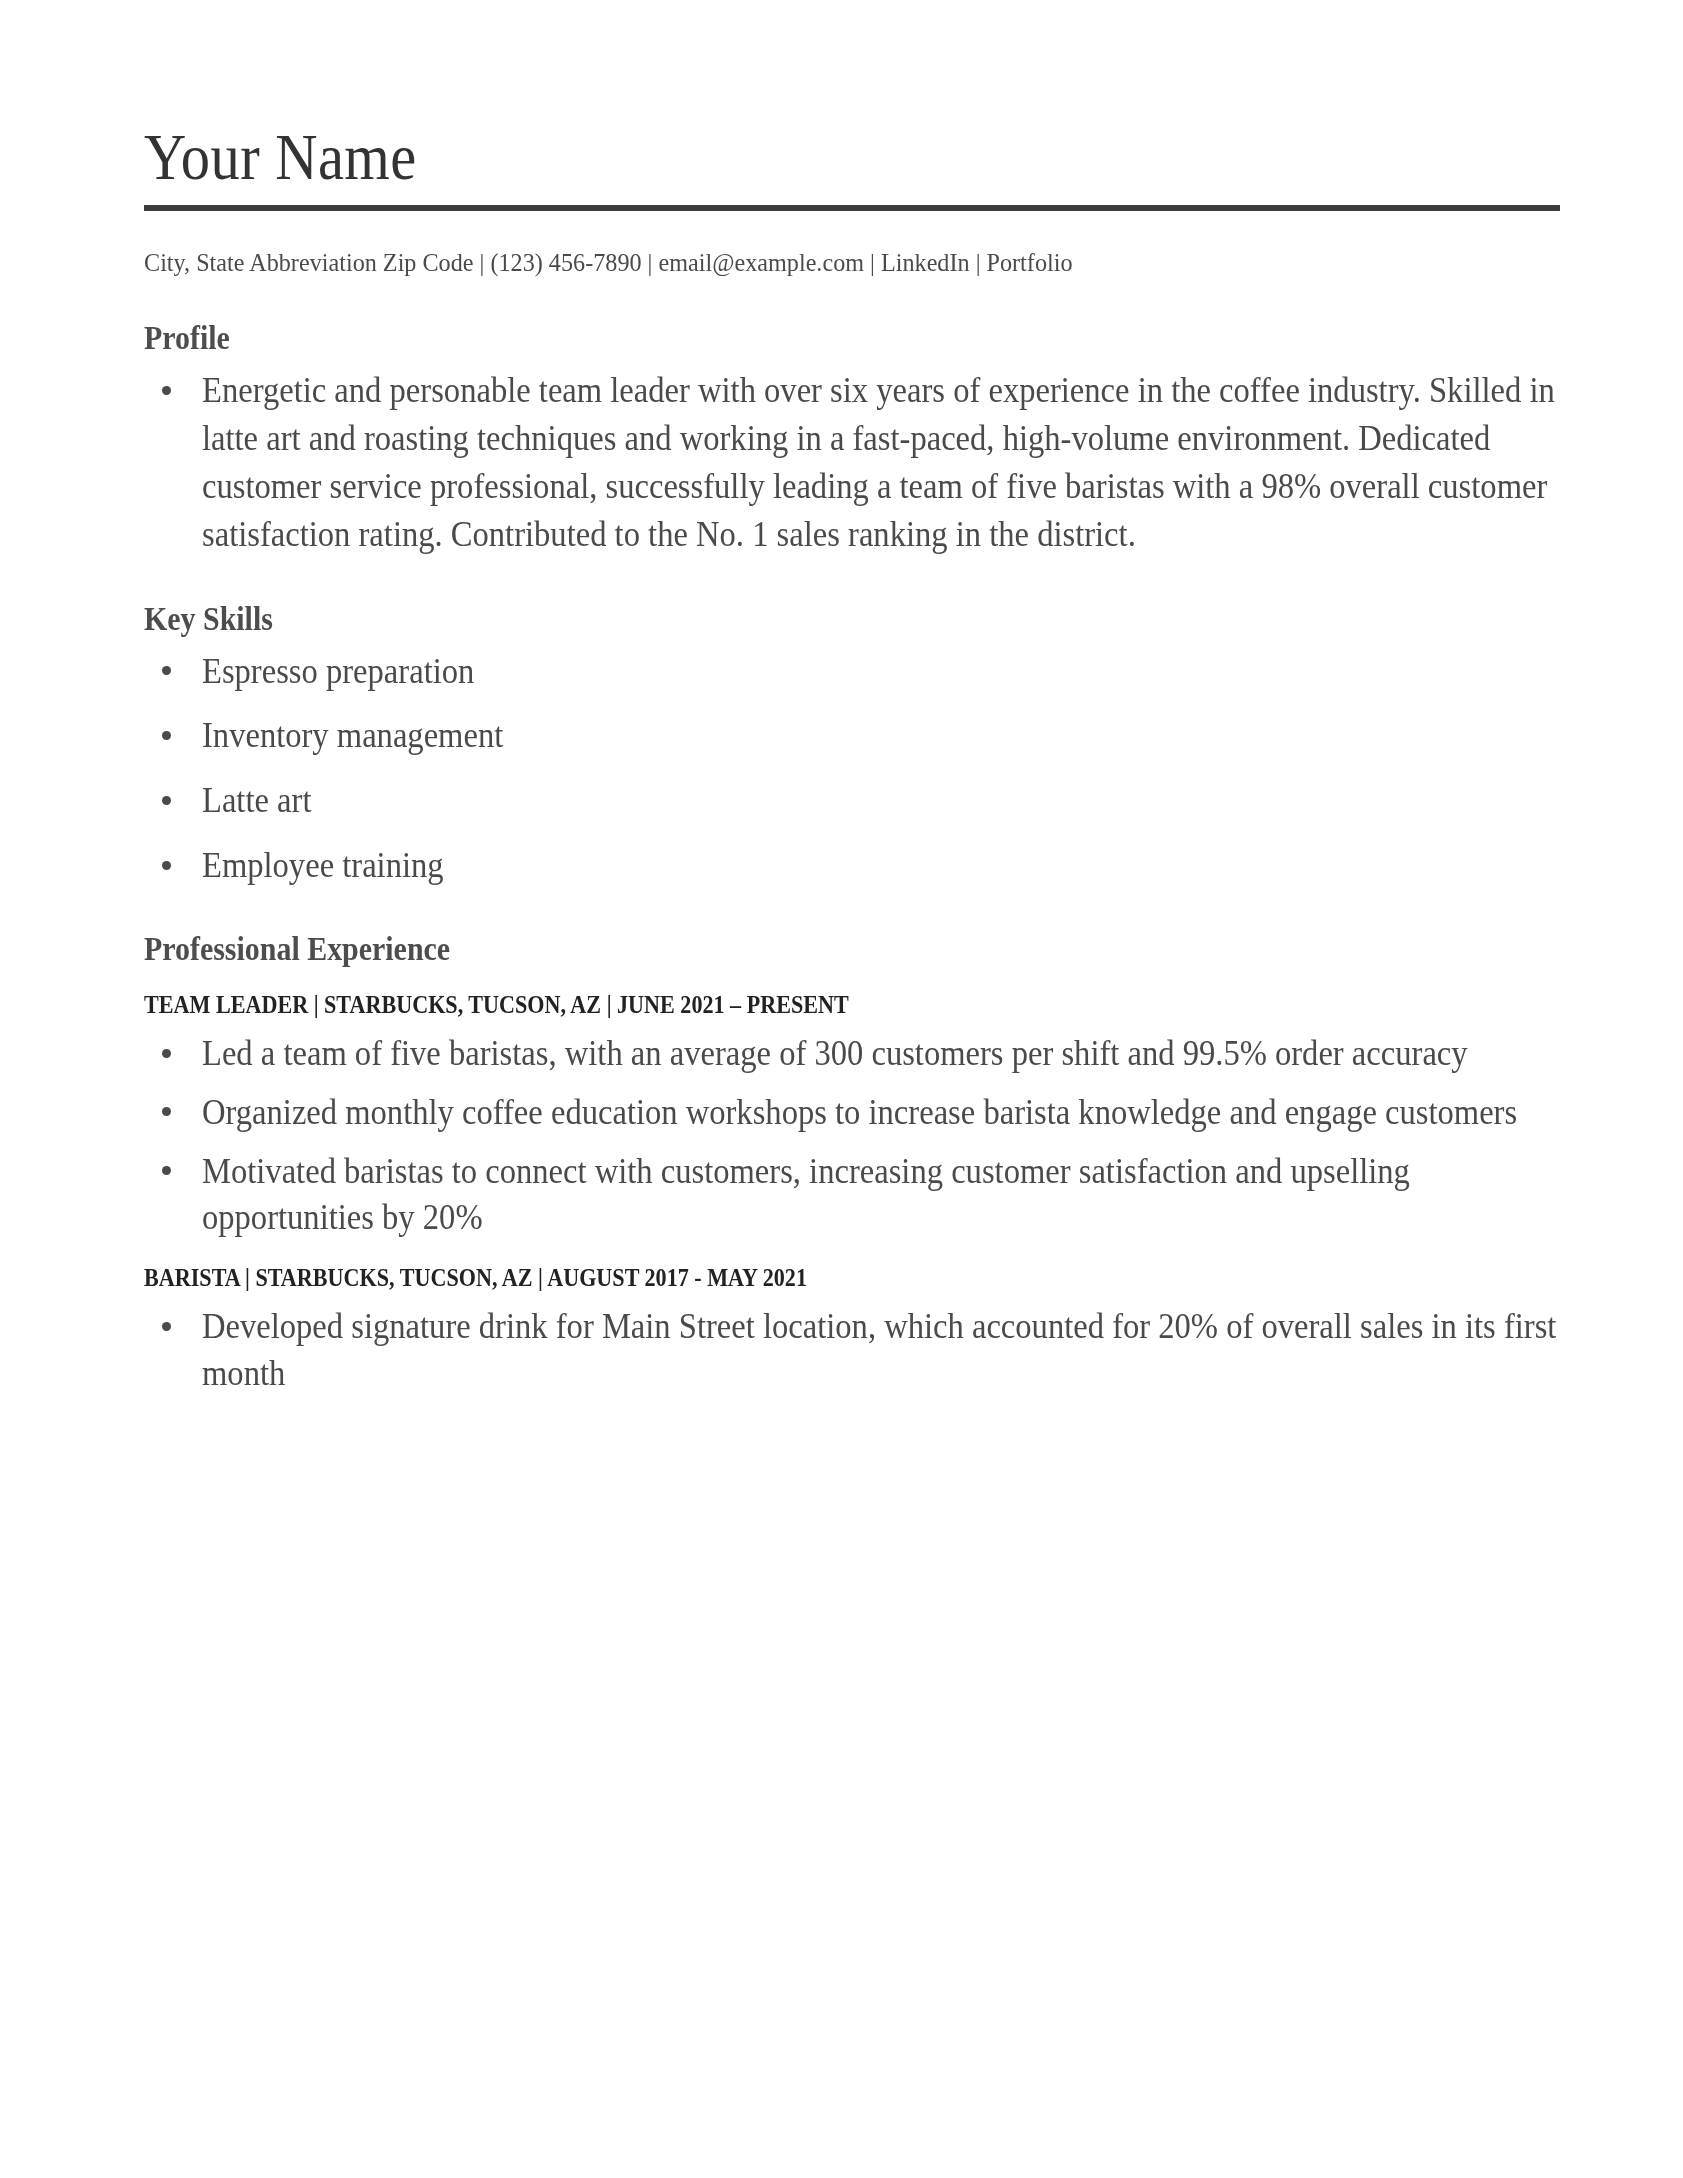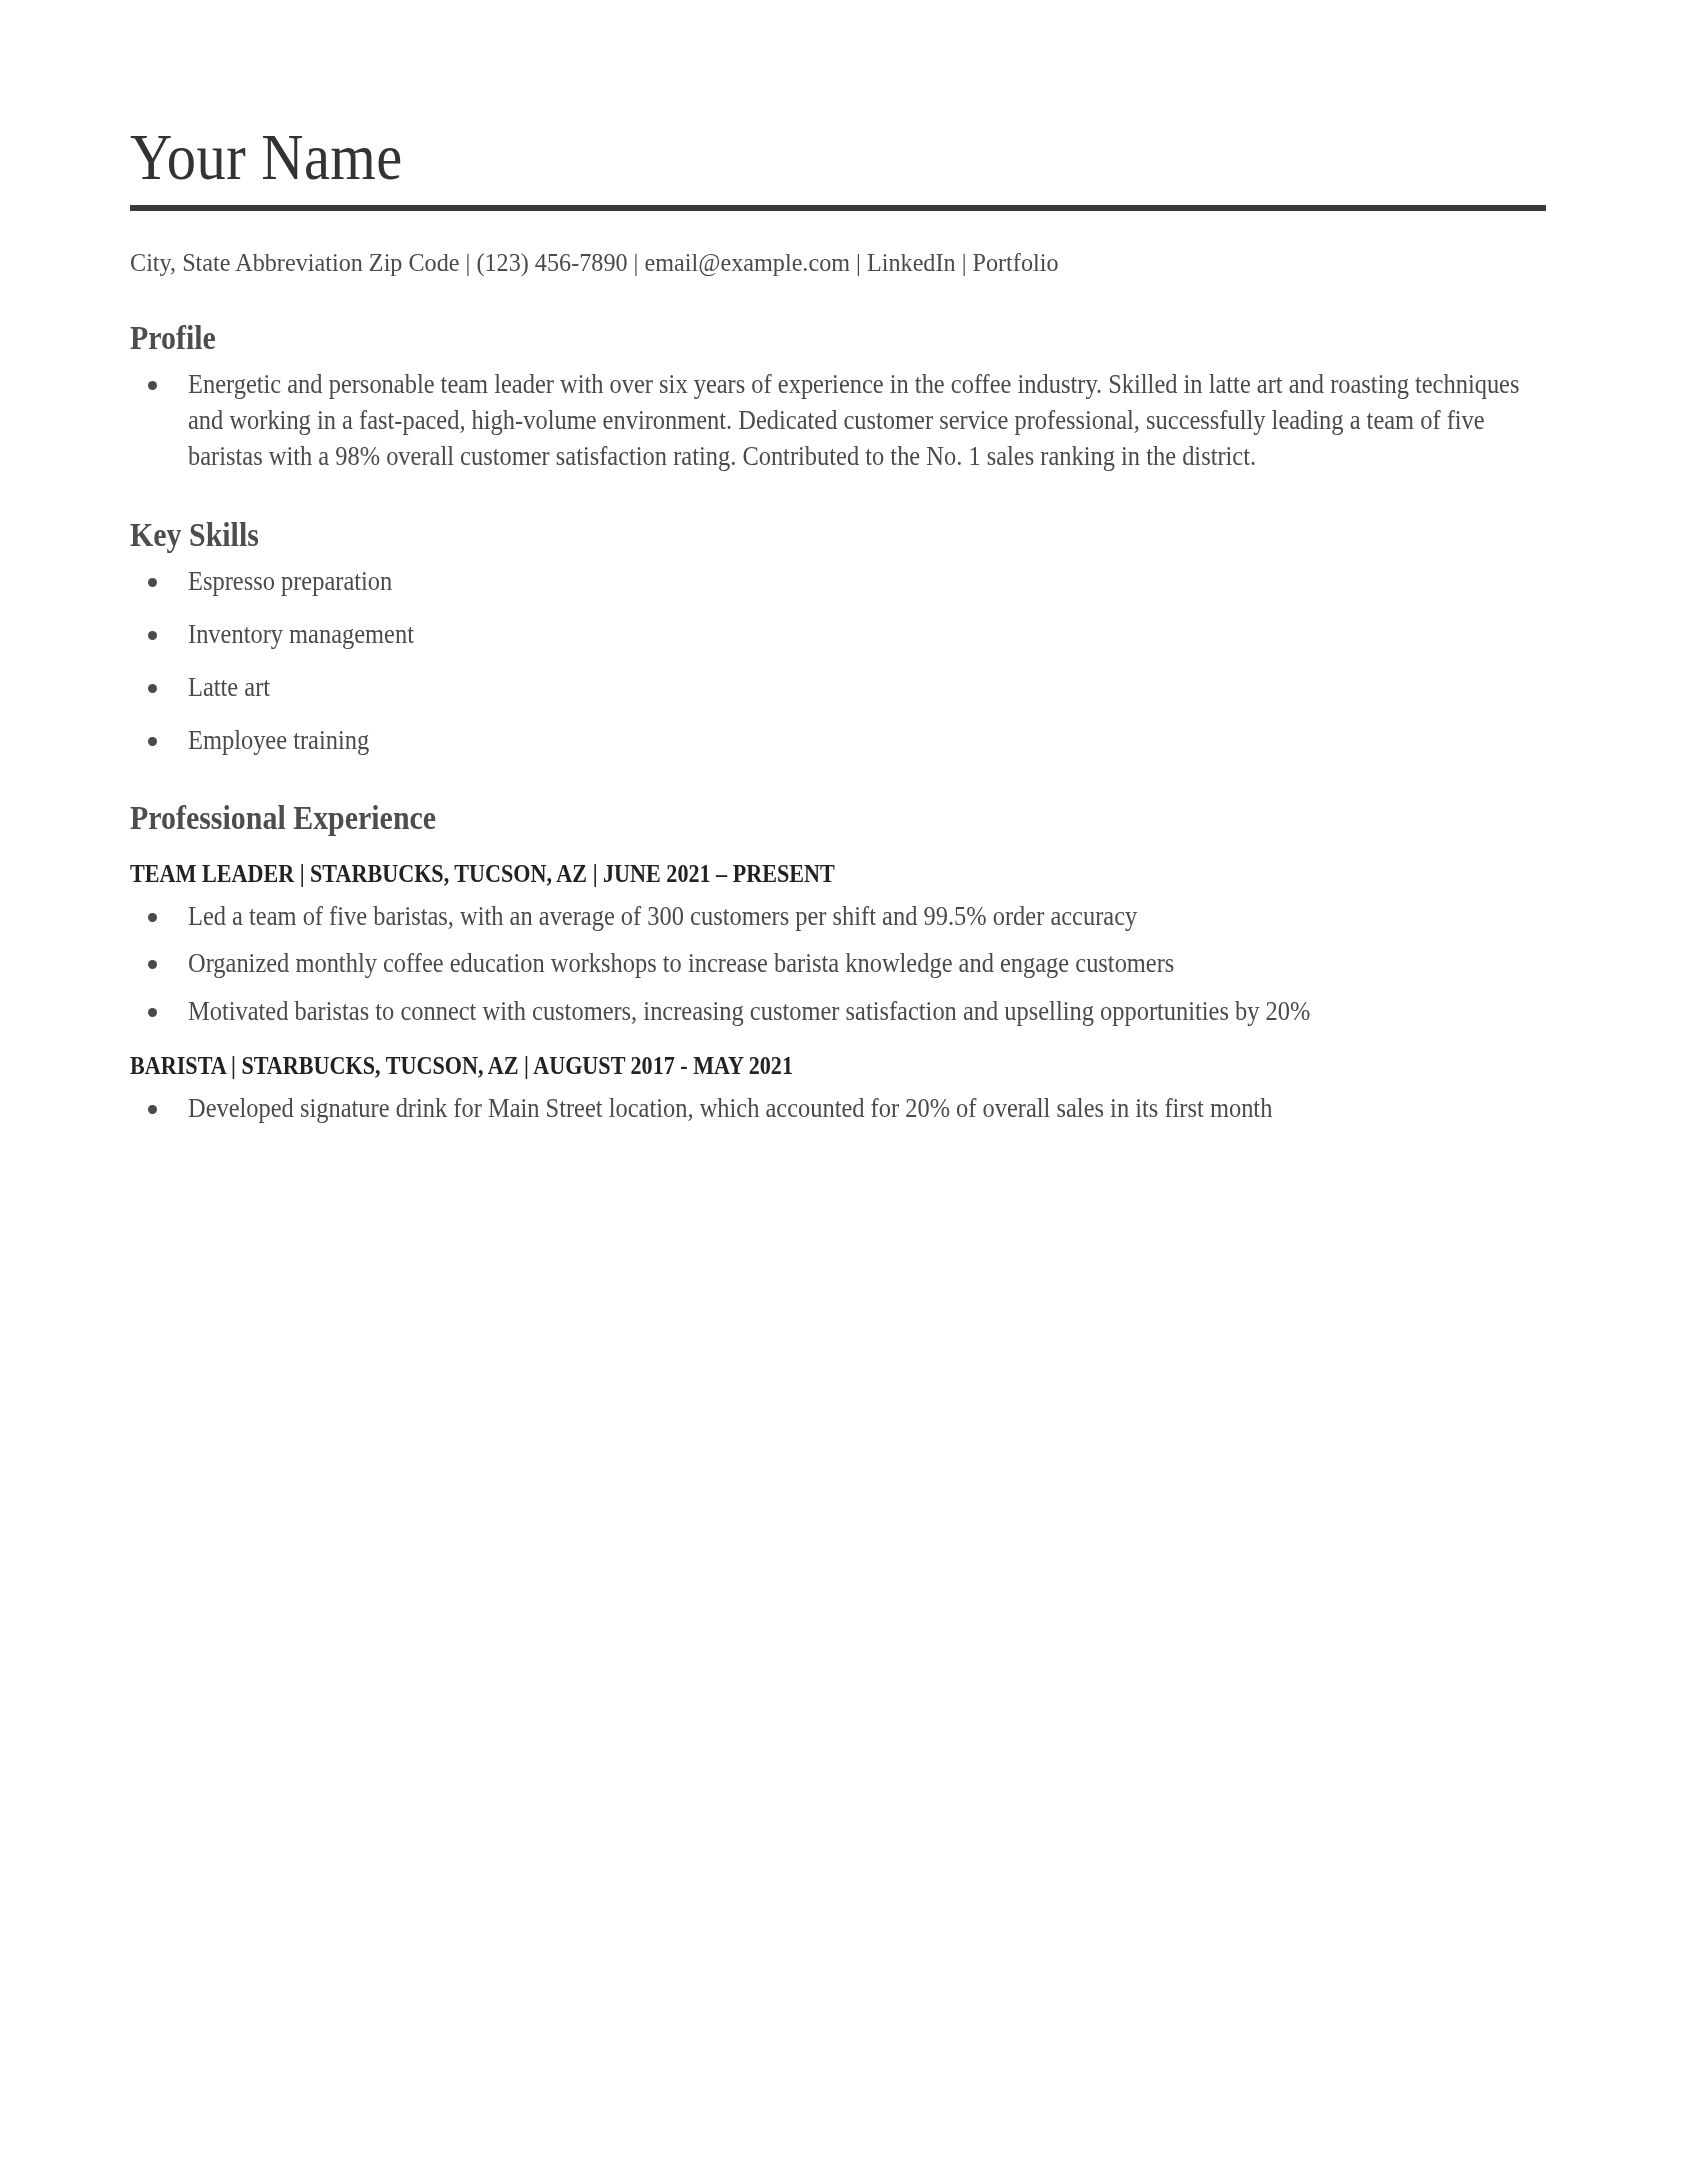--- a/index.html
+++ b/index.html
@@ -14,20 +14,21 @@
     color: #4a4a4a;
     -webkit-font-smoothing: antialiased;
   }
   .page {
     position: relative;
     width: 1545px;
     height: 2178px;
     background: #ffffff;
     box-sizing: border-box;
     padding: 0;
+    margin-left: 14px;
   }
   .sheet {
     position: absolute;
     left: 130px;
     top: 0;
     width: 1416px;
   }
   
   .name-block {
     padding-top: 127px;
@@ -73,21 +74,21 @@
   }
   
   ul.bullets {
     list-style: none;
     margin: 0;
     padding: 0;
   }
   ul.bullets > li {
     position: relative;
     padding-left: 58px;
-    font-size: 27px;
+    font-size: 36px;
     line-height: 1.30;
     color: #4a4a4a;
     margin: 0 0 2px 0;
   }
   ul.bullets > li .bullet-dot {
     position: absolute;
     left: 18px;
     top: 0.52em;
     width: 9px;
     height: 9px;

